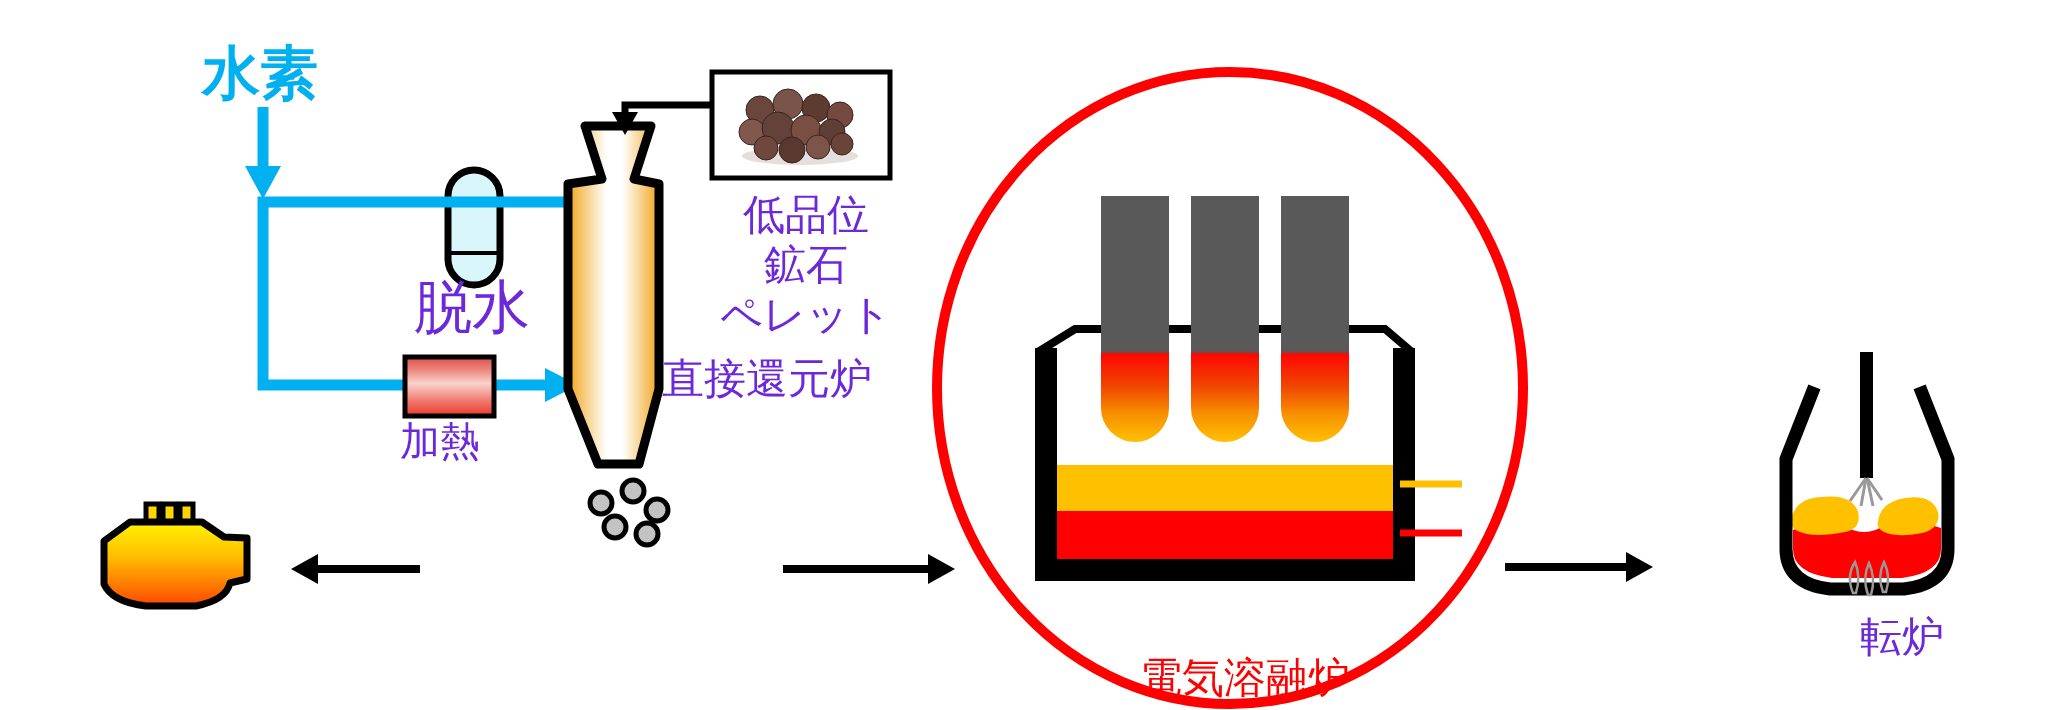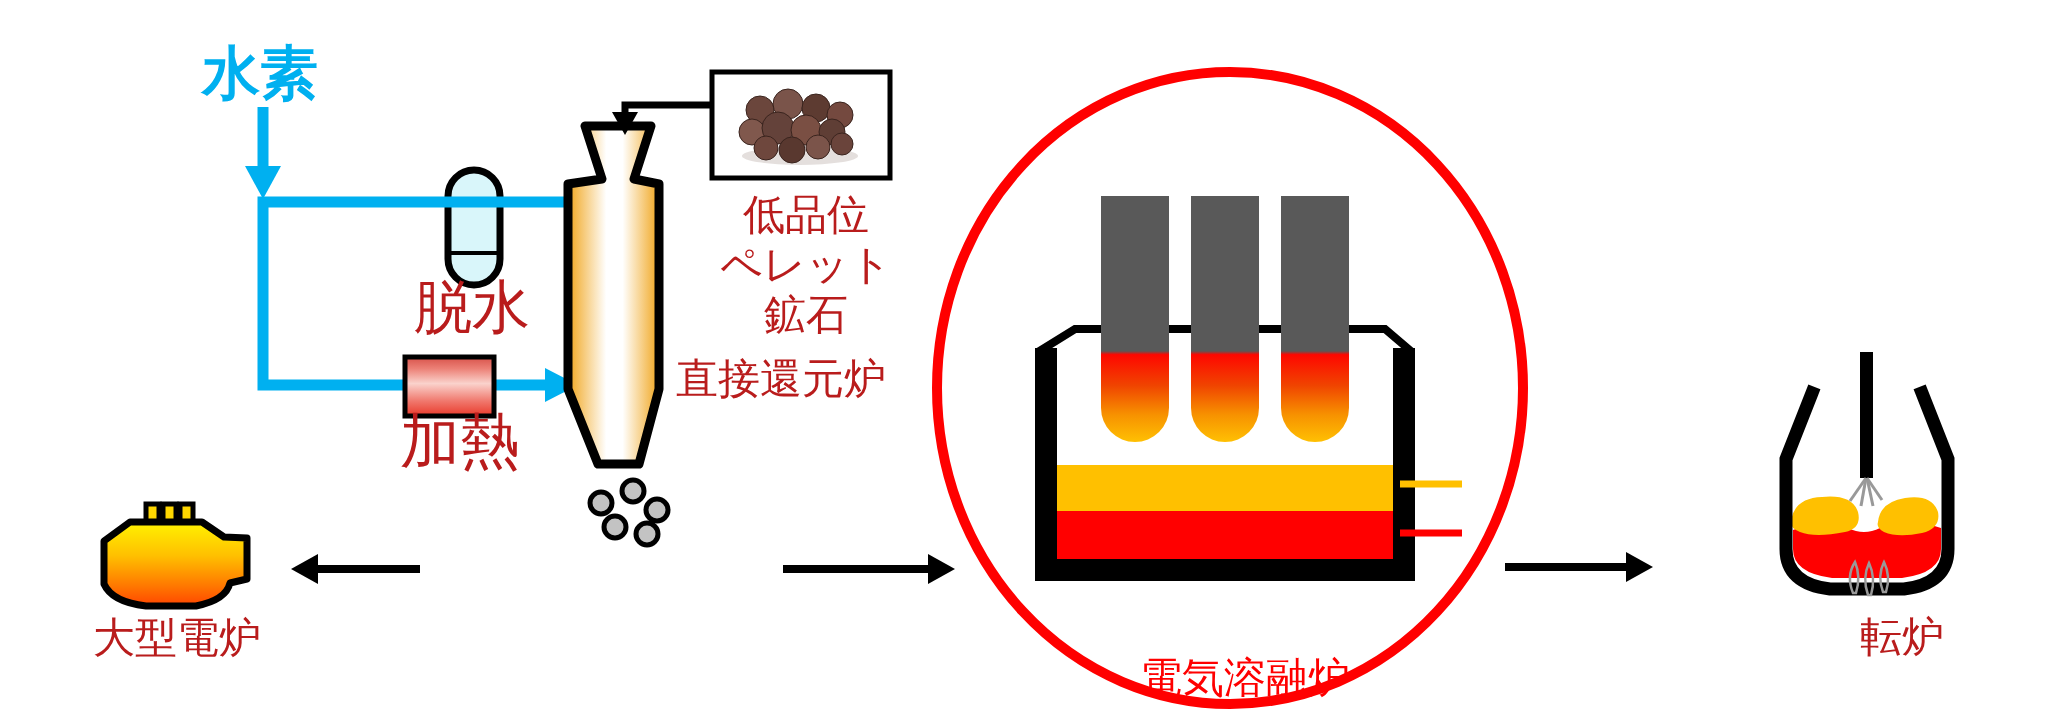--- a/index.html
+++ b/index.html
@@ -3,21 +3,21 @@
 <meta charset="utf-8">
 <style>
   html,body{margin:0;padding:0;background:#fff;}
   #stage{
     position:relative;width:2048px;height:710px;background:#ffffff;overflow:hidden;
     font-family:"Liberation Sans", sans-serif;
   }
   #stage svg{position:absolute;left:0;top:0;}
   .lbl{
     position:absolute;transform:translate(-50%,-50%);
-    color:#b91c1c;font-size:42px;line-height:1.18;text-align:center;white-space:nowrap;
+    color:#6d28d9;font-size:42px;line-height:1.18;text-align:center;white-space:nowrap;
   }
   .lbl .ln{display:block;}
   .lbl-hydrogen{color:#00B0F0;font-weight:bold;font-size:58px;}
   .lbl-emf{color:#FF0000;font-size:42px;margin-top:45px;}
   .lbl-pellet{line-height:50px;}
   .lbl-dri{line-height:53px;}
 </style>
 </head>
 <body>
 
@@ -164,30 +164,29 @@
       <path d="M1868,595 Q1862,578 1869,563 Q1876,578 1871,595 Z"></path>
       <path d="M1883,592 Q1877,576 1884,562 Q1891,576 1886,592 Z"></path>
     </g>
   </g>
 </svg>
 
 <div class="lbl lbl-hydrogen" style="left:260px;top:73px;">水素</div>
 
 <div class="lbl" style="left:472px;top:307px;font-size:58px;">脱水</div>
 
-<div class="lbl" style="left:460px;top:442px;font-size:60px;text-align:right;">加熱</div>
+<div class="lbl" style="left:440px;top:442px;font-size:40px;text-align:right;">加熱</div>
 
-<div class="lbl" style="left:767px;top:379px;margin-left:14px;">直接還元炉</div>
+<div class="lbl" style="left:767px;top:379px;">直接還元炉</div>
 
 <div class="lbl lbl-pellet" style="left:806px;top:265px;">
   <span class="ln">低品位</span>
+  <span class="ln">鉱石</span>
   <span class="ln">ペレット</span>
-  <span class="ln">鉱石</span>
 </div>
 
 
-<div class="lbl" style="left:177px;top:638px;">大型電炉</div>
 
 <div class="lbl lbl-emf" style="left:1245px;top:633px;">電気溶融炉</div>
 
 <div class="lbl" style="left:1902px;top:637px;">転炉</div>
 
 </div>
 
 </body></html>

